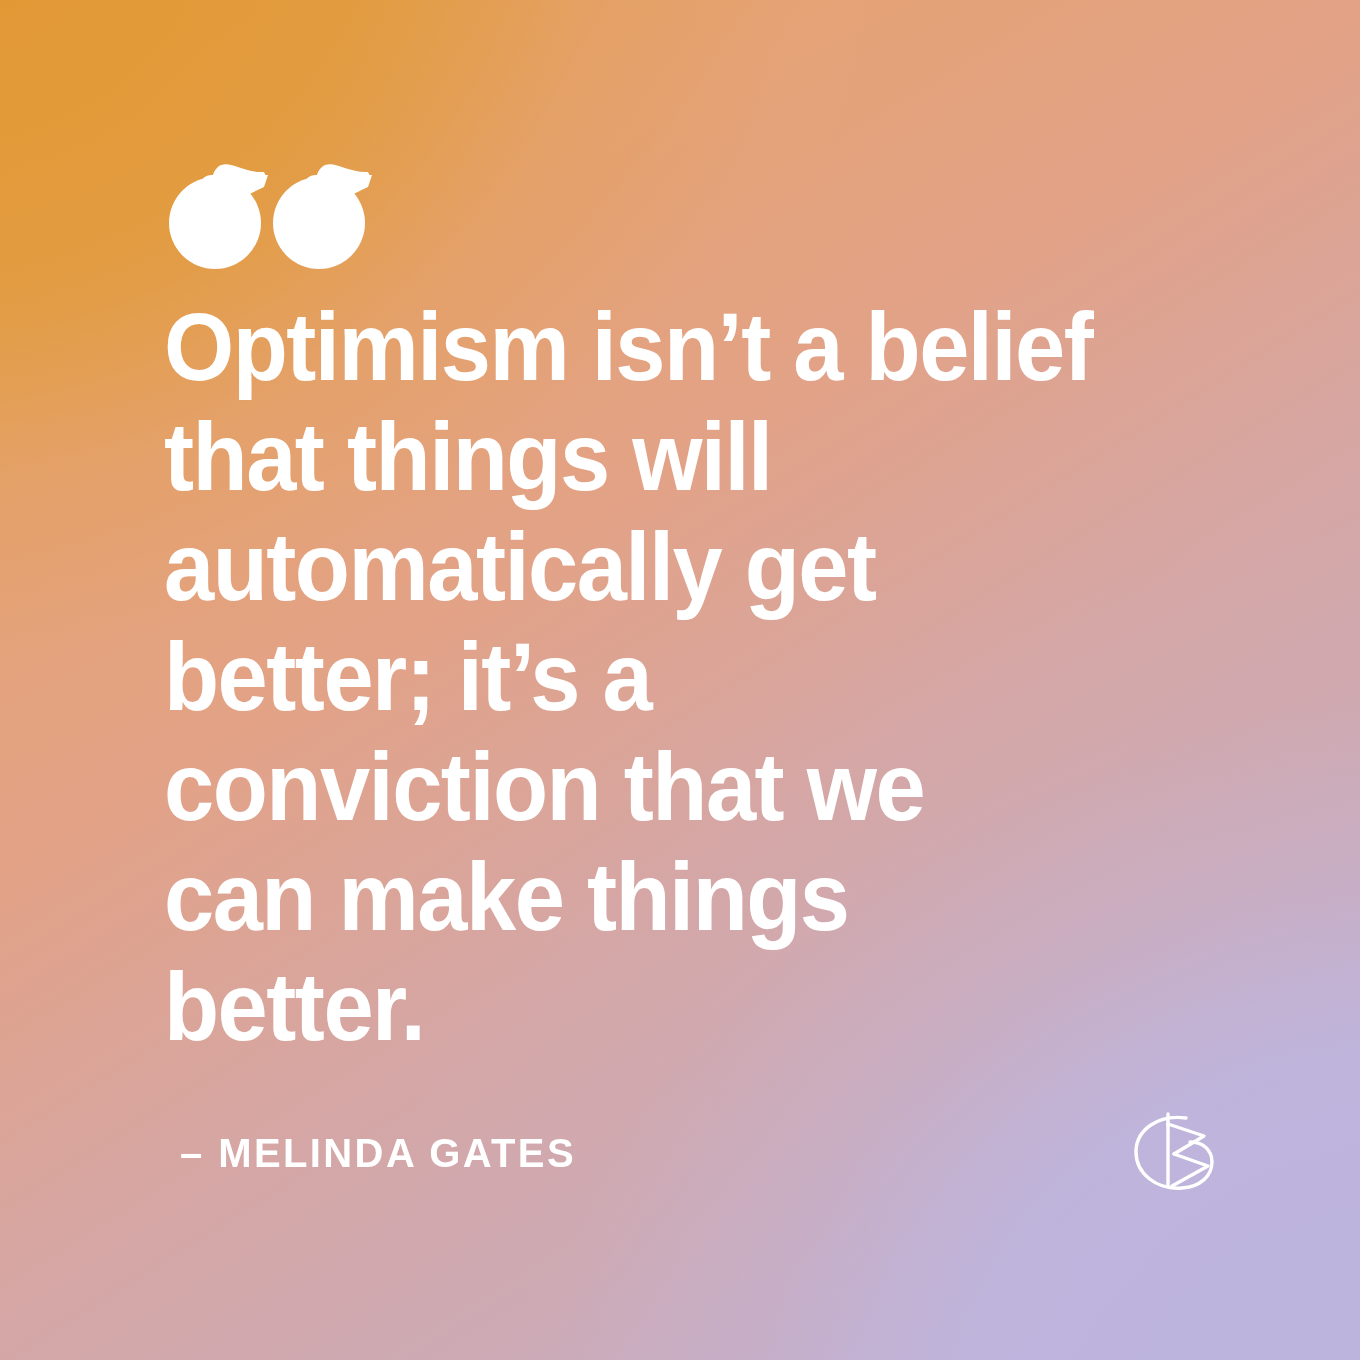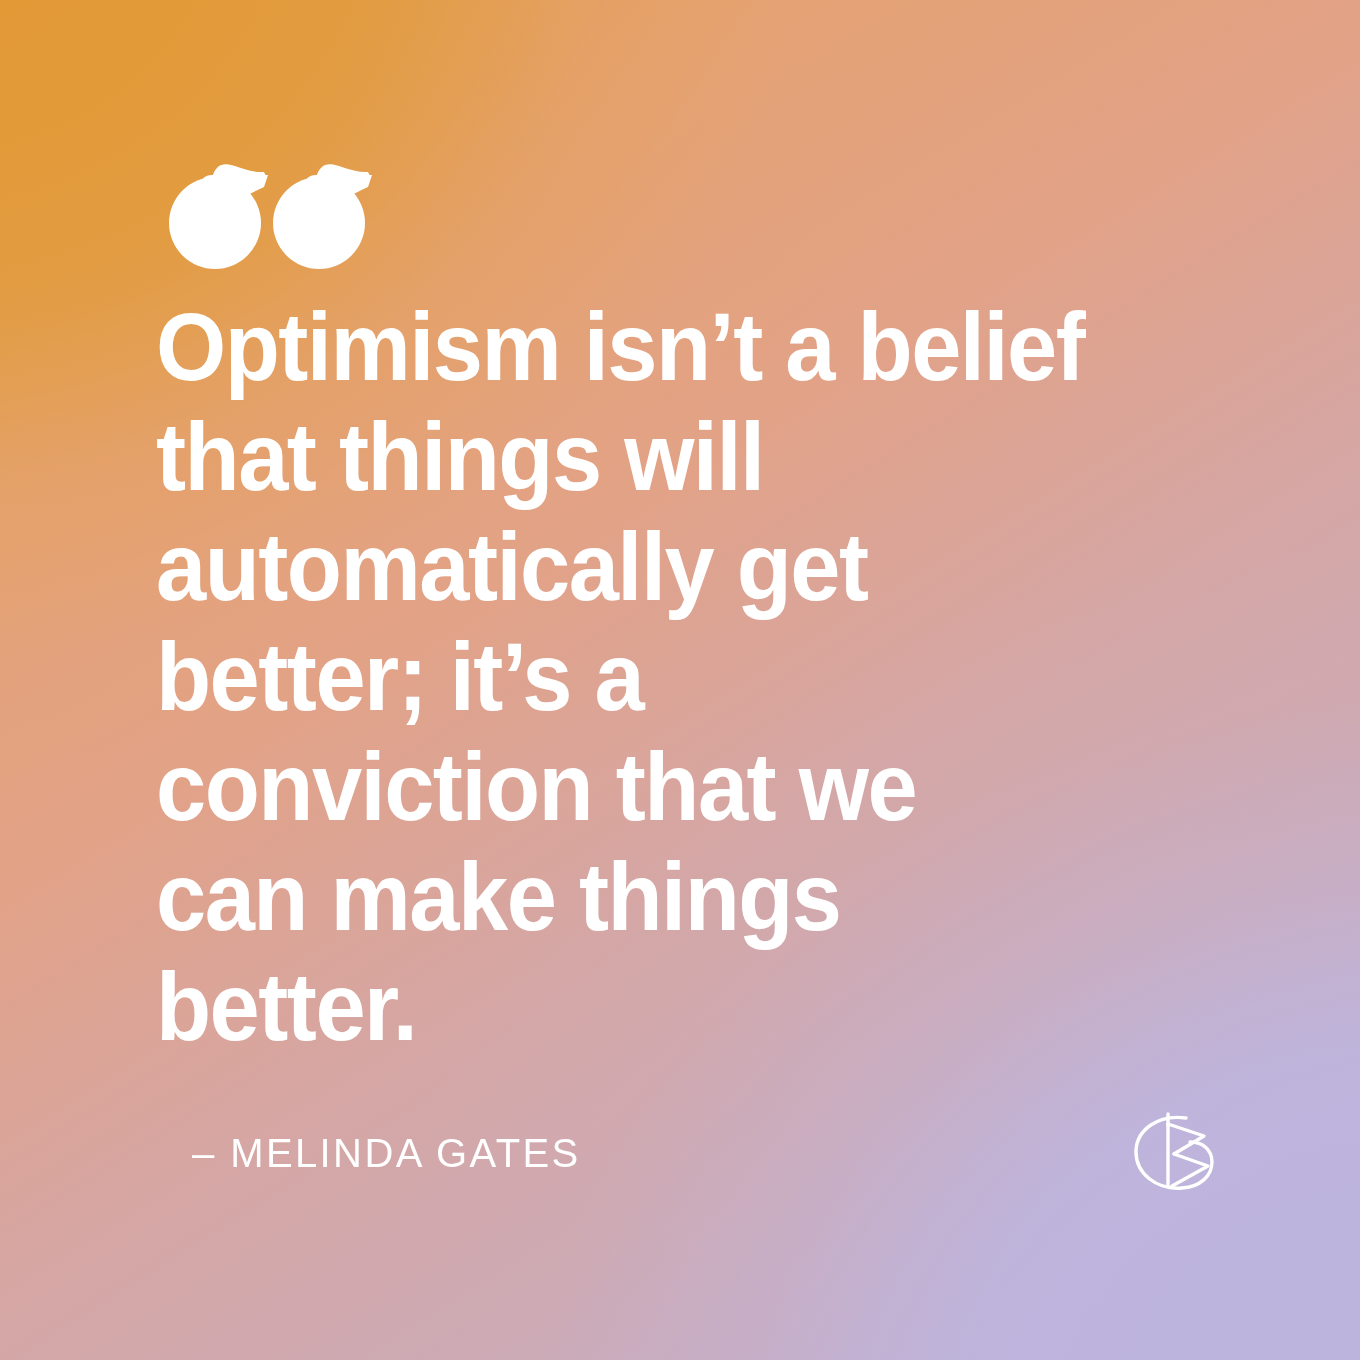--- a/index.html
+++ b/index.html
@@ -57,44 +57,44 @@
   #quote-mark svg {
     display: block;
     width: 100%;
     height: 100%;
     overflow: visible;
   }
 
   
   #quote-body {
     position: absolute;
-    left: 156px;
+    left: 164px;
     top: 292px;
     width: 1010px;
   }
   .quote-line {
     color: #ffffff;
     font-size: 96px;
     font-weight: 700;
     line-height: 110px;
     letter-spacing: -1.6px;
     white-space: nowrap;
     transform: scaleX(0.94);
     transform-origin: left center;
     text-rendering: optimizeLegibility;
   }
 
   
   #attribution {
     position: absolute;
-    left: 192px;
+    left: 180px;
     top: 1131px;
     color: #ffffff;
     font-size: 40px;
-    font-weight: 400;
+    font-weight: 700;
     letter-spacing: 2.4px;
     white-space: nowrap;
   }
 
   
   #brand-logo {
     position: absolute;
     left: 1124px;
     top: 1102px;
     width: 104px;

